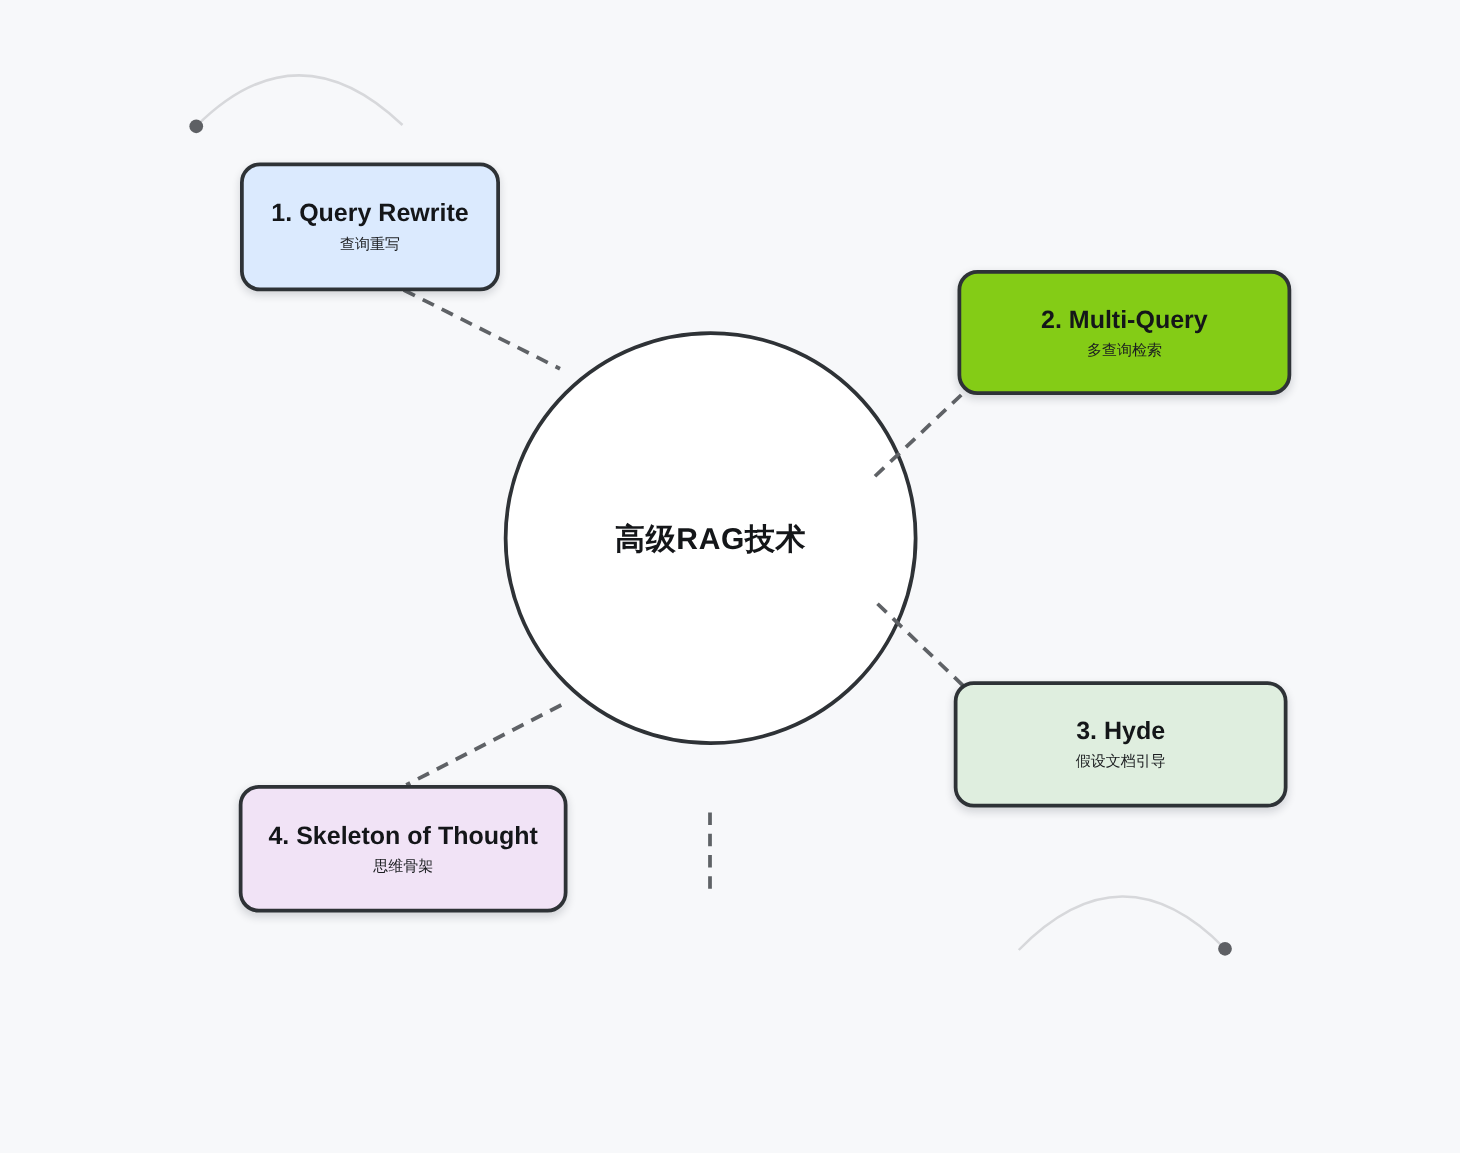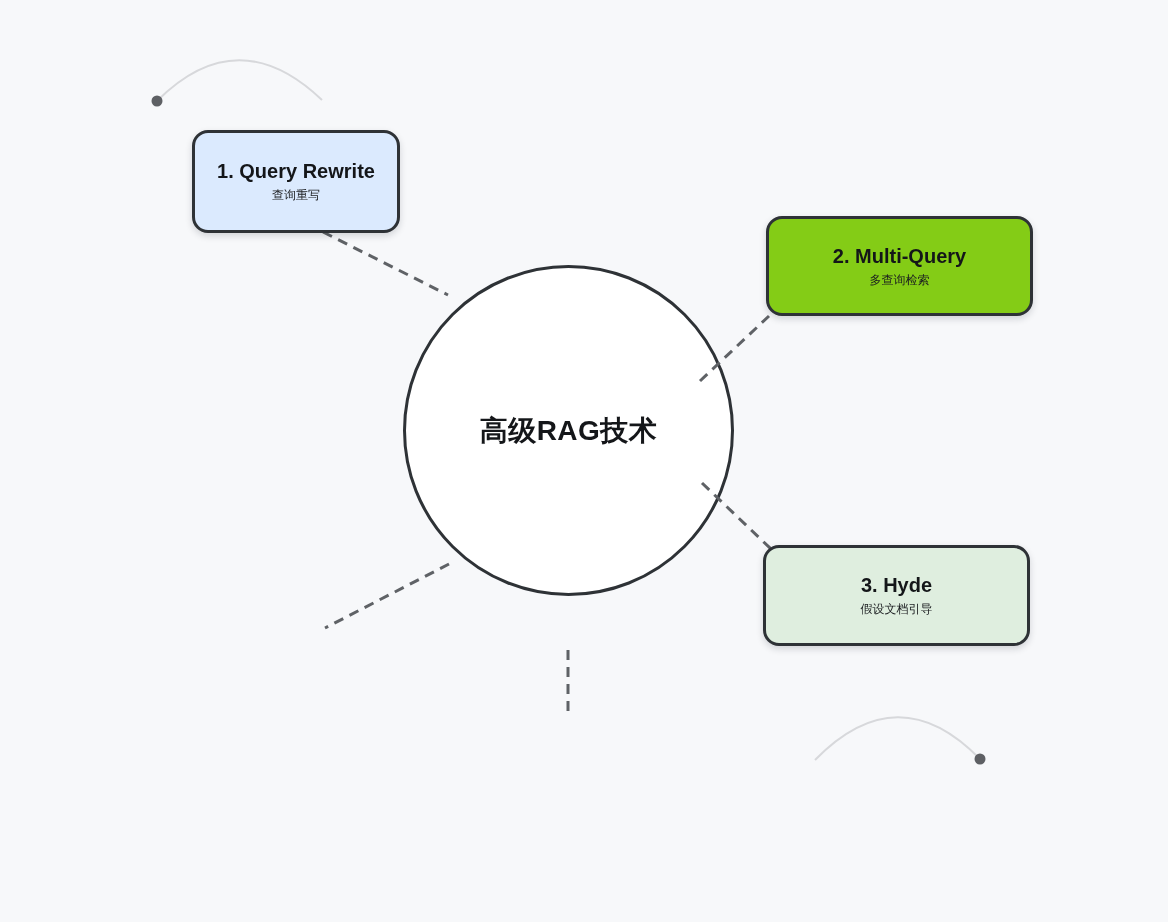--- a/index.html
+++ b/index.html
@@ -35,21 +35,21 @@
     width: 331px;
     height: 331px;
     border-radius: 50%;
     border: 3px solid #2e3236;
     box-sizing: border-box;
     display: flex;
     align-items: center;
     justify-content: center;
   }
   .center-node .center-label {
-    font-size: 28px;
+    font-size: 24px;
     font-weight: 700;
     color: #141619;
     letter-spacing: 0.5px;
     white-space: nowrap;
   }
 
   .node {
     position: absolute;
     z-index: 3;
     box-sizing: border-box;
@@ -117,15 +117,19 @@
   <div class="node" id="node-2" style="background-color: #84cc16; border-color: rgb(46, 50, 54);">
     <span class="node-title">2. Multi-Query</span>
     <span class="node-subtitle">多查询检索</span>
   </div>
 
   <div class="node" id="node-3" style="background-color: rgb(223, 238, 223); border-color: rgb(46, 50, 54);">
     <span class="node-title">3. Hyde</span>
     <span class="node-subtitle">假设文档引导</span>
   </div>
 
+  <div class="node" id="node-4" style="background-color: rgb(241, 227, 246); border-color: rgb(46, 50, 54);">
+    <span class="node-title">4. Skeleton of Thought</span>
+    <span class="node-subtitle">思维骨架</span>
+  </div>
 
 
 </div>
 
 </body></html>

